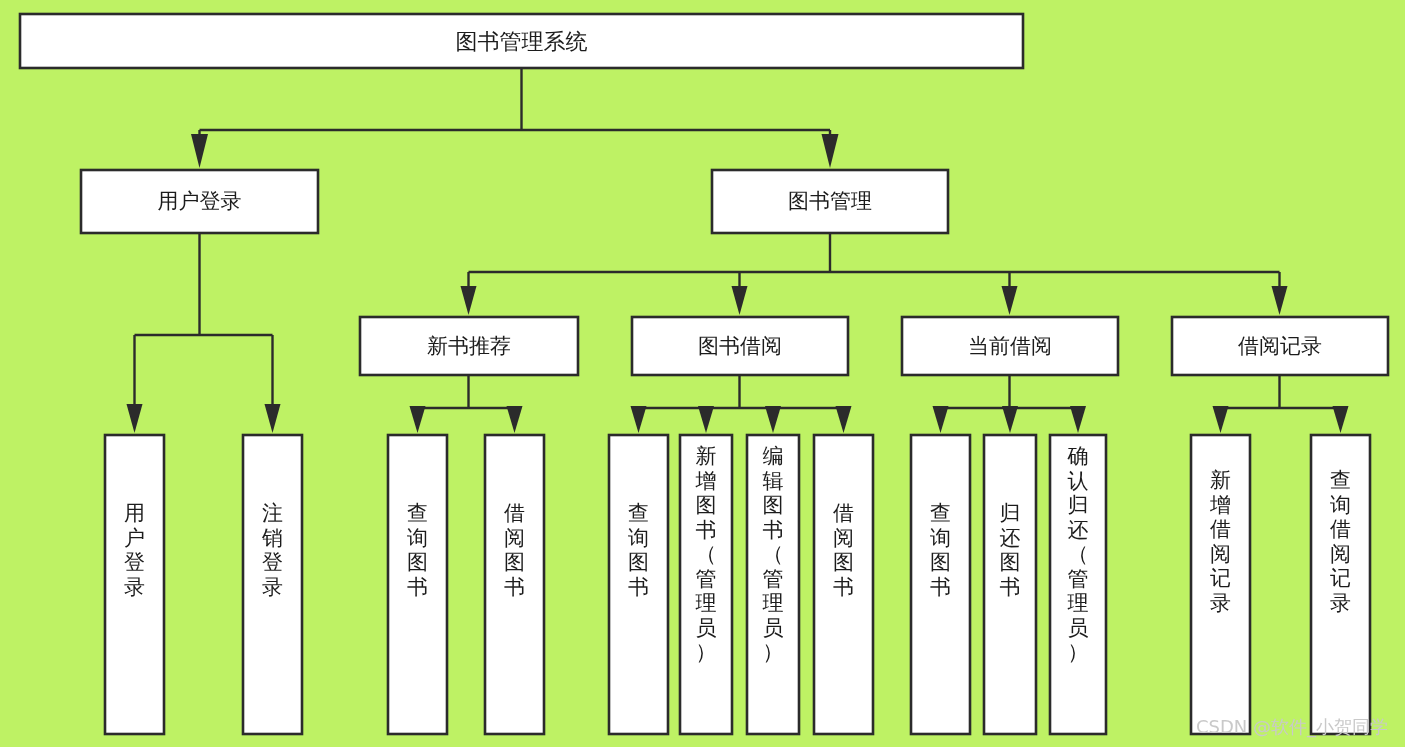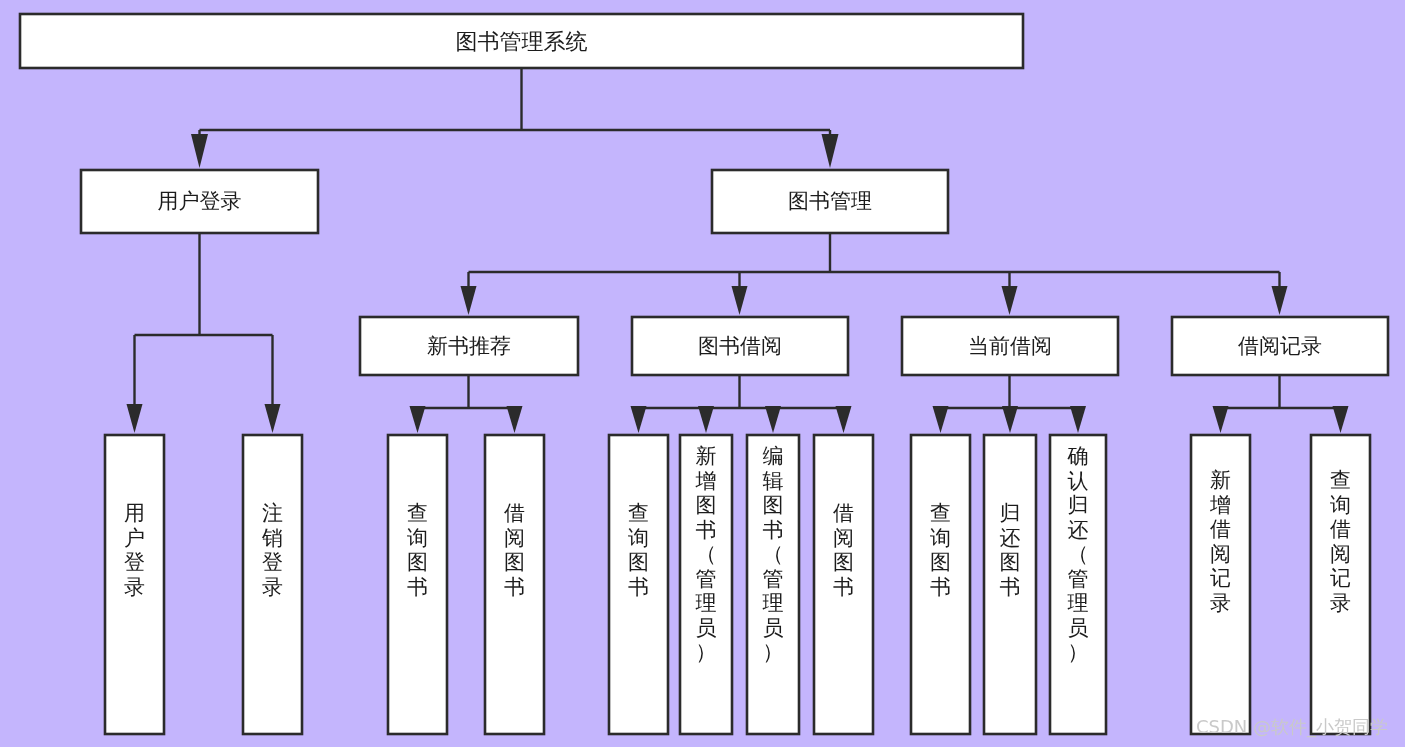--- a/index.html
+++ b/index.html
@@ -7,21 +7,21 @@
     padding: 0;
     background: #ffffff;
   }
   body {
     font-family: "DejaVu Sans", "Liberation Sans", sans-serif;
   }
   #diagram-root {
     position: relative;
     width: 1405px;
     height: 747px;
-    background: #c4b5fd;
+    background: #bef264;
     overflow: hidden;
   }
   svg#flow-svg {
     position: absolute;
     left: 0;
     top: 0;
     width: 1405px;
     height: 747px;
     display: block;
   }

